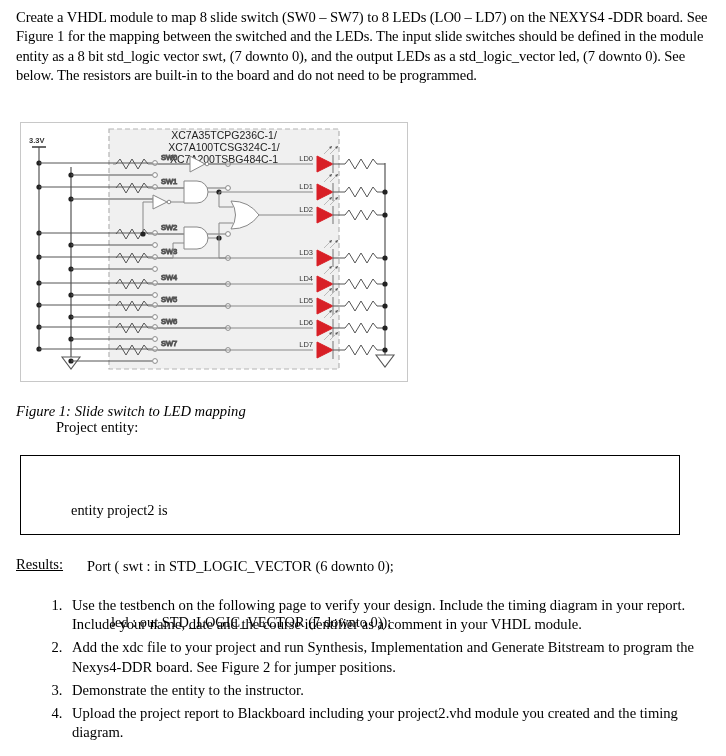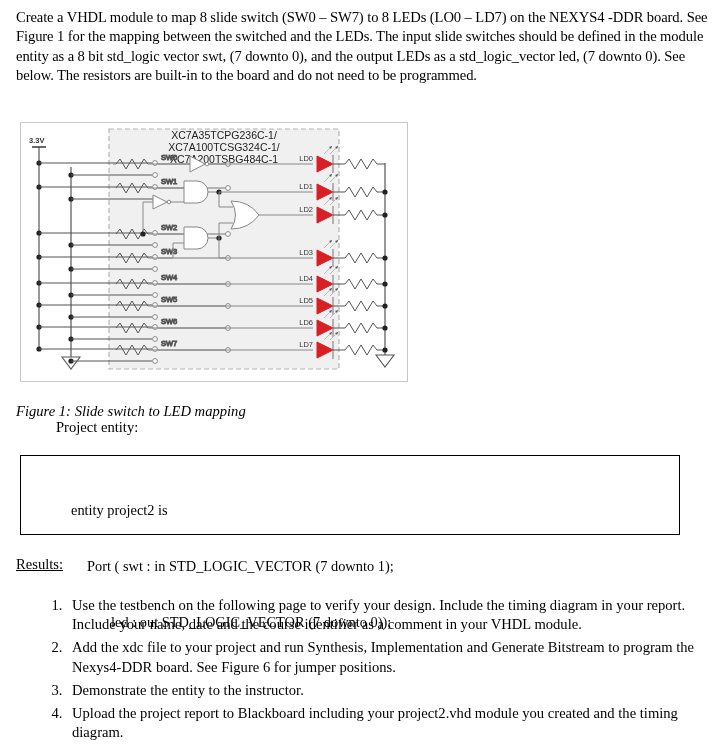--- a/index.html
+++ b/index.html
@@ -437,25 +437,25 @@
   </svg>
 </div>
 
 <div class="fig-caption">Figure 1: Slide switch to LED mapping</div>
 
 <div class="project-entity-label">Project entity:</div>
 
 <div class="code-box">
   <div class="code-inner">
     <div class="code-line i1">entity project2 is</div>
-    <div class="code-line i2">Port ( swt : in STD_LOGIC_VECTOR (7 downto 1);</div>
+    <div class="code-line i2">Port ( swt : in STD_LOGIC_VECTOR (6 downto 0);</div>
     <div class="code-line i3">led : out STD_LOGIC_VECTOR (7 downto 0));</div>
   </div>
 </div>
 
 <div class="results-label">Results:</div>
 
 <ol class="results-list">
   <li>Use the testbench on the following page to verify your design.  Include the timing diagram in your report.  Include your name, date and the course identifier as a comment in your VHDL module.</li>
-  <li>Add the xdc file to your project and run Synthesis, Implementation and Generate Bitstream to program the Nexys4-DDR board.  See Figure 6 for jumper positions.</li>
+  <li>Add the xdc file to your project and run Synthesis, Implementation and Generate Bitstream to program the Nexys4-DDR board.  See Figure 2 for jumper positions.</li>
   <li>Demonstrate the entity to the instructor.</li>
   <li>Upload the project report to Blackboard including your project2.vhd module you created and the timing diagram.</li>
 </ol>
 
 </body></html>

